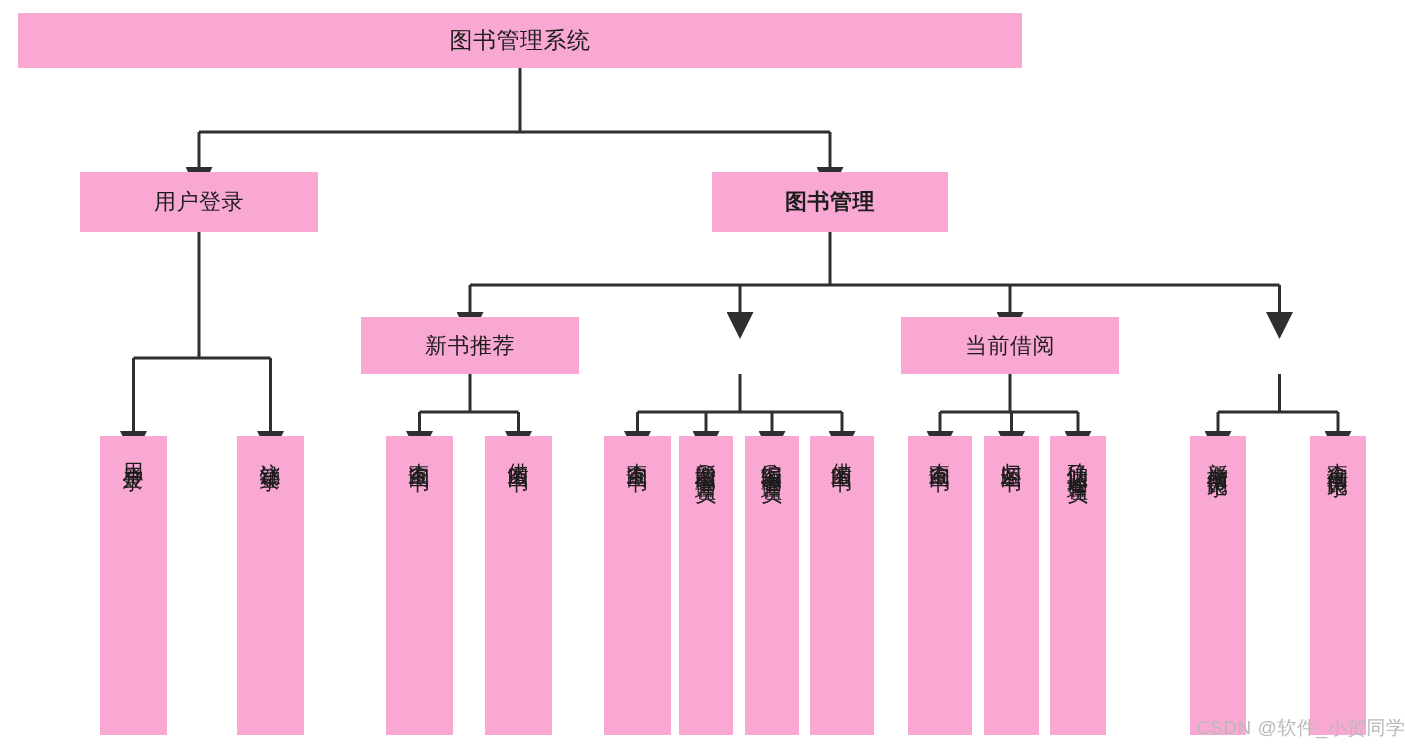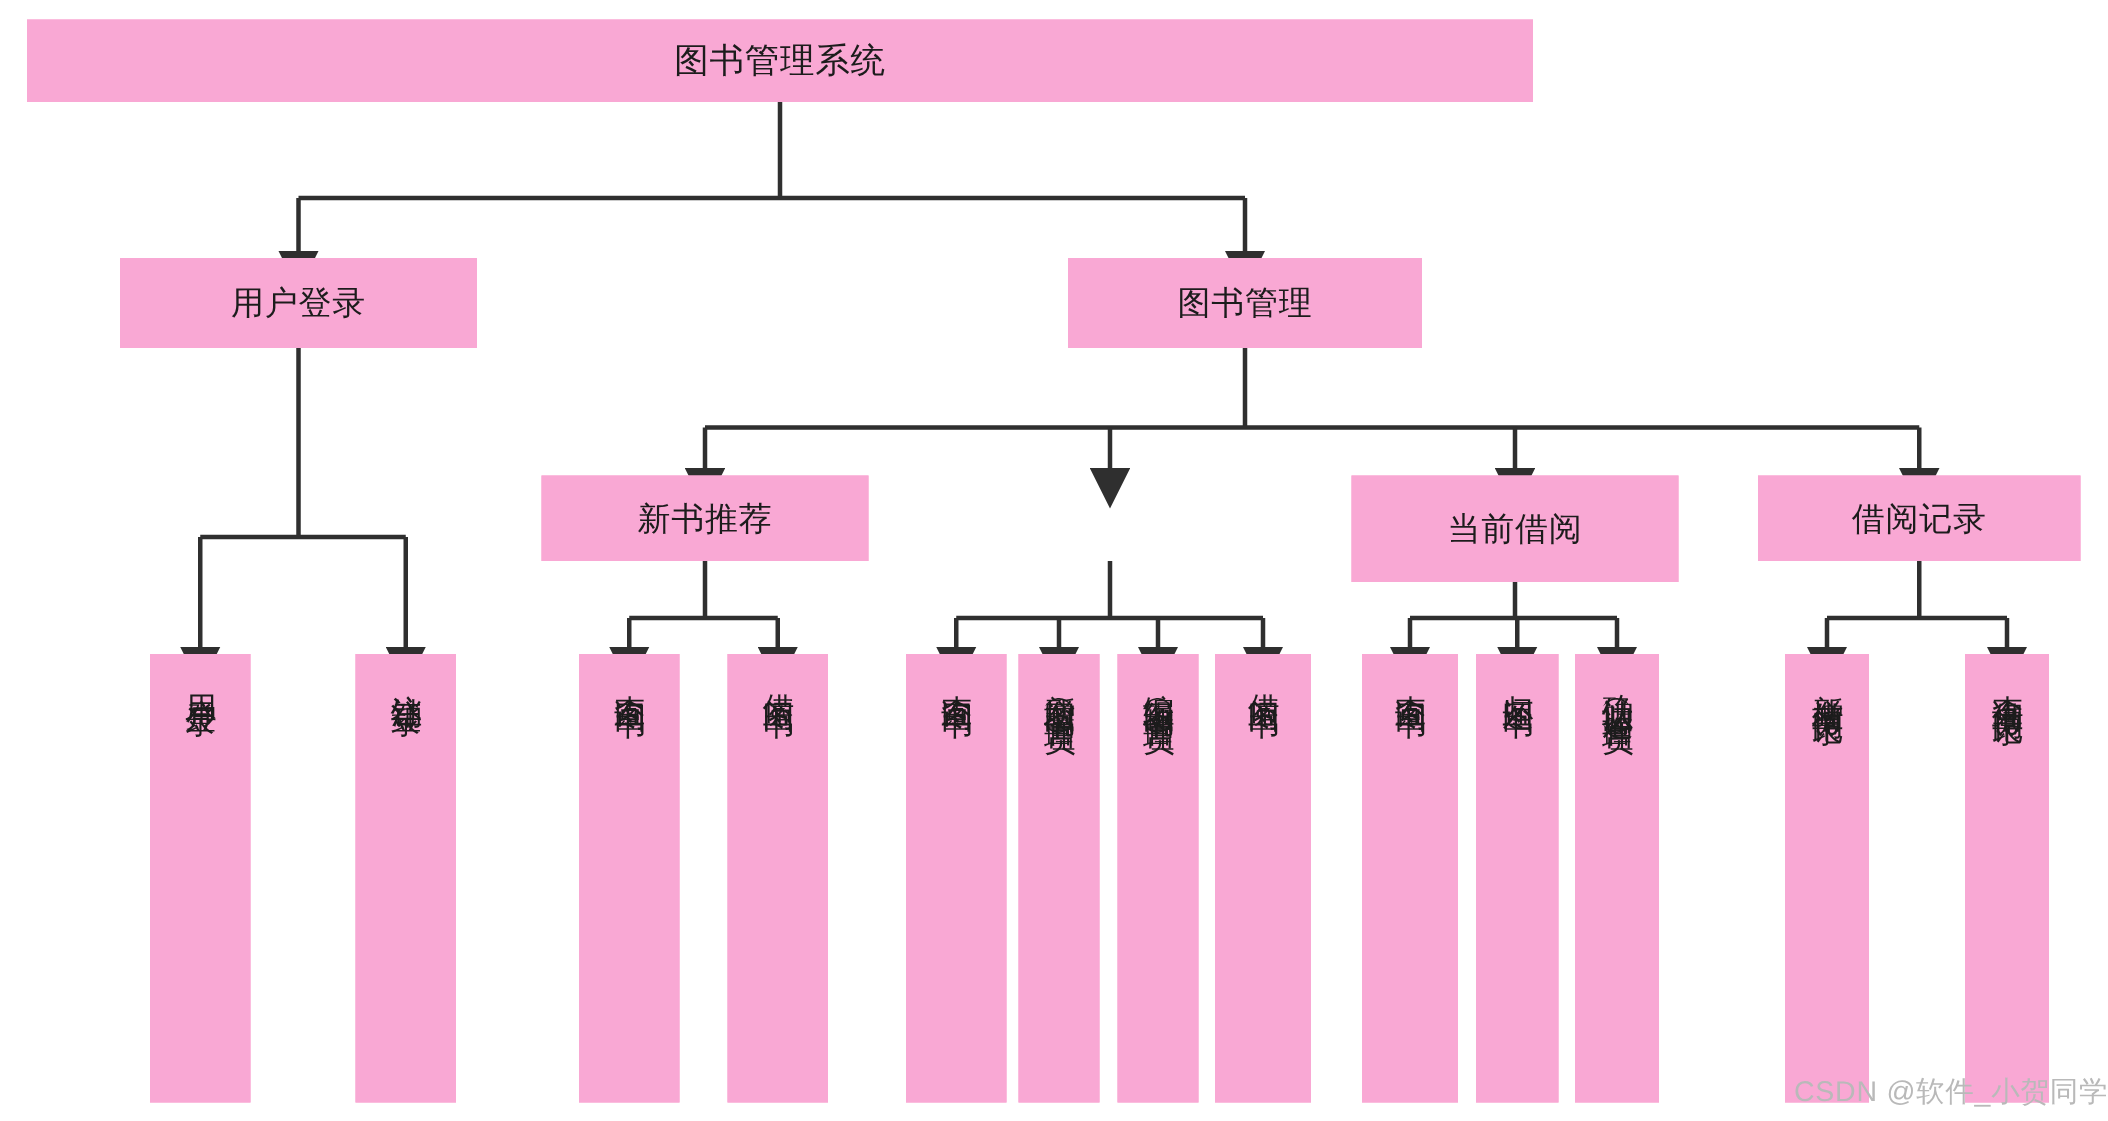--- a/index.html
+++ b/index.html
@@ -116,32 +116,29 @@
       </g>
   </svg>
 
   <div class="node horiz root" style="left: 18px; top: 13px; width: 1004px; height: 55px;">
     <span class="node-label">图书管理系统</span>
   </div>
 
   <div class="node horiz" style="left: 80px; top: 172px; width: 238px; height: 60px;">
     <span class="node-label">用户登录</span>
   </div>
-  <div class="node horiz" style="left: 712px; top: 172px; width: 236px; height: 60px;">
+  <div class="node horiz" style="left: 712px; top: 172px; width: 236px; height: 60px; font-weight: bold;">
     <span class="node-label">图书管理</span>
   </div>
 
   <div class="node horiz" style="left: 361px; top: 317px; width: 218px; height: 57px; justify-content: center;">
     <span class="node-label">新书推荐</span>
   </div>
-  <div class="node horiz" style="left: 901px; top: 317px; width: 218px; height: 71px;">
+  <div class="node horiz" style="left: 901px; top: 317px; width: 218px; height: 57px;">
     <span class="node-label">当前借阅</span>
-  </div>
-  <div class="node horiz" style="left: 1172px; top: 317px; width: 215px; height: 57px;">
-    <span class="node-label">借阅记录</span>
   </div>
 
   <div class="node vert" style="left: 100px; top: 436px; width: 67px; height: 299px;">
     <span class="node-label">用户登录</span>
   </div>
   <div class="node vert" style="left: 237px; top: 436px; width: 67px; height: 299px;">
     <span class="node-label">注销登录</span>
   </div>
   <div class="node vert" style="left: 386px; top: 436px; width: 67px; height: 299px;">
     <span class="node-label">查询图书</span>

